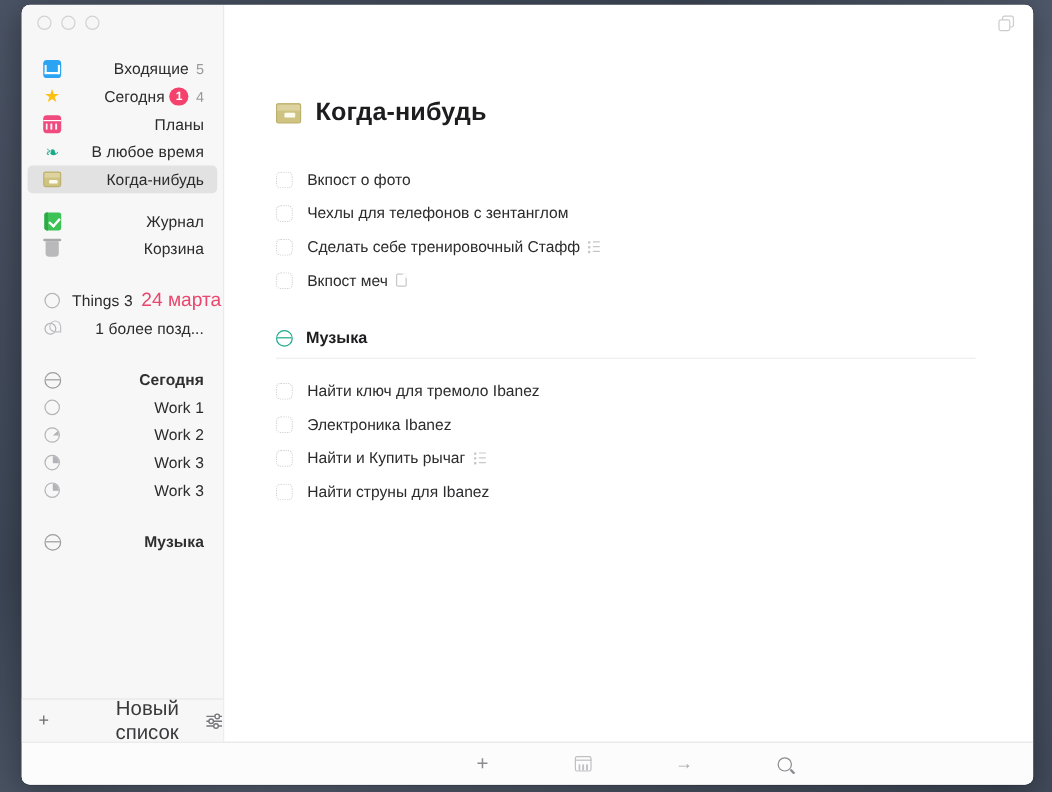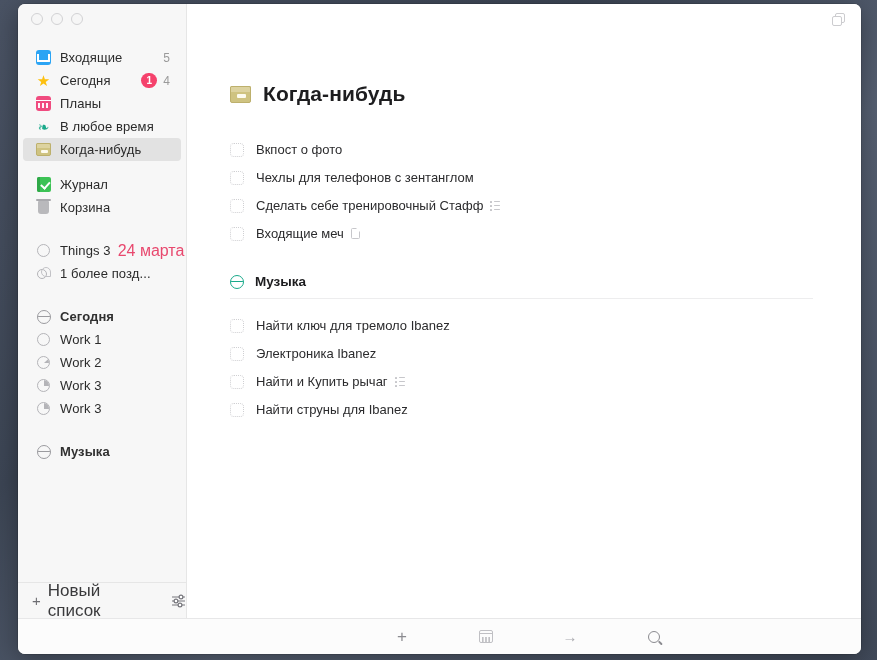--- a/index.html
+++ b/index.html
@@ -17,21 +17,21 @@
     position: absolute;
     left: 18px; top: 4px;
     width: 843px; height: 650px;
     background: #ffffff;
     border-radius: 7px;
     box-shadow: 0 6px 26px rgba(0,0,0,0.34), 0 0 0 0.5px rgba(0,0,0,0.22);
     overflow: hidden;
     display: flex;
     flex-direction: column;
   }
-  #window-body { flex: 1; display: flex; min-height: 0; position: relative; }
+  #window-body { flex: 1; display: flex; min-height: 0; position: relative; text-align: right; }
 
   
   #sidebar {
     width: 169px;
     background: #f7f7f7;
     border-right: 1px solid #e6e6e6;
     display: flex;
     flex-direction: column;
     position: relative;
   }
@@ -537,21 +537,21 @@
               <i style="top:4px"></i>
                 <b style="top:4.2px"></b>
               <i style="top:8px"></i>
                 <b style="top:8.2px"></b>
             </span>
           </span>
         </div>
 
         <div class="task-row">
           <span class="task-check"></span>
-          <span class="task-title">Входящие меч</span>
+          <span class="task-title">Вкпост меч</span>
           <span class="task-meta">
             <span class="ic-note"></span>
           </span>
         </div>
 
         <div class="section-header">
           <span class="sicon">
               <span class="ic-area teal"></span>
             </span>
           <span class="section-title">Музыка</span>

